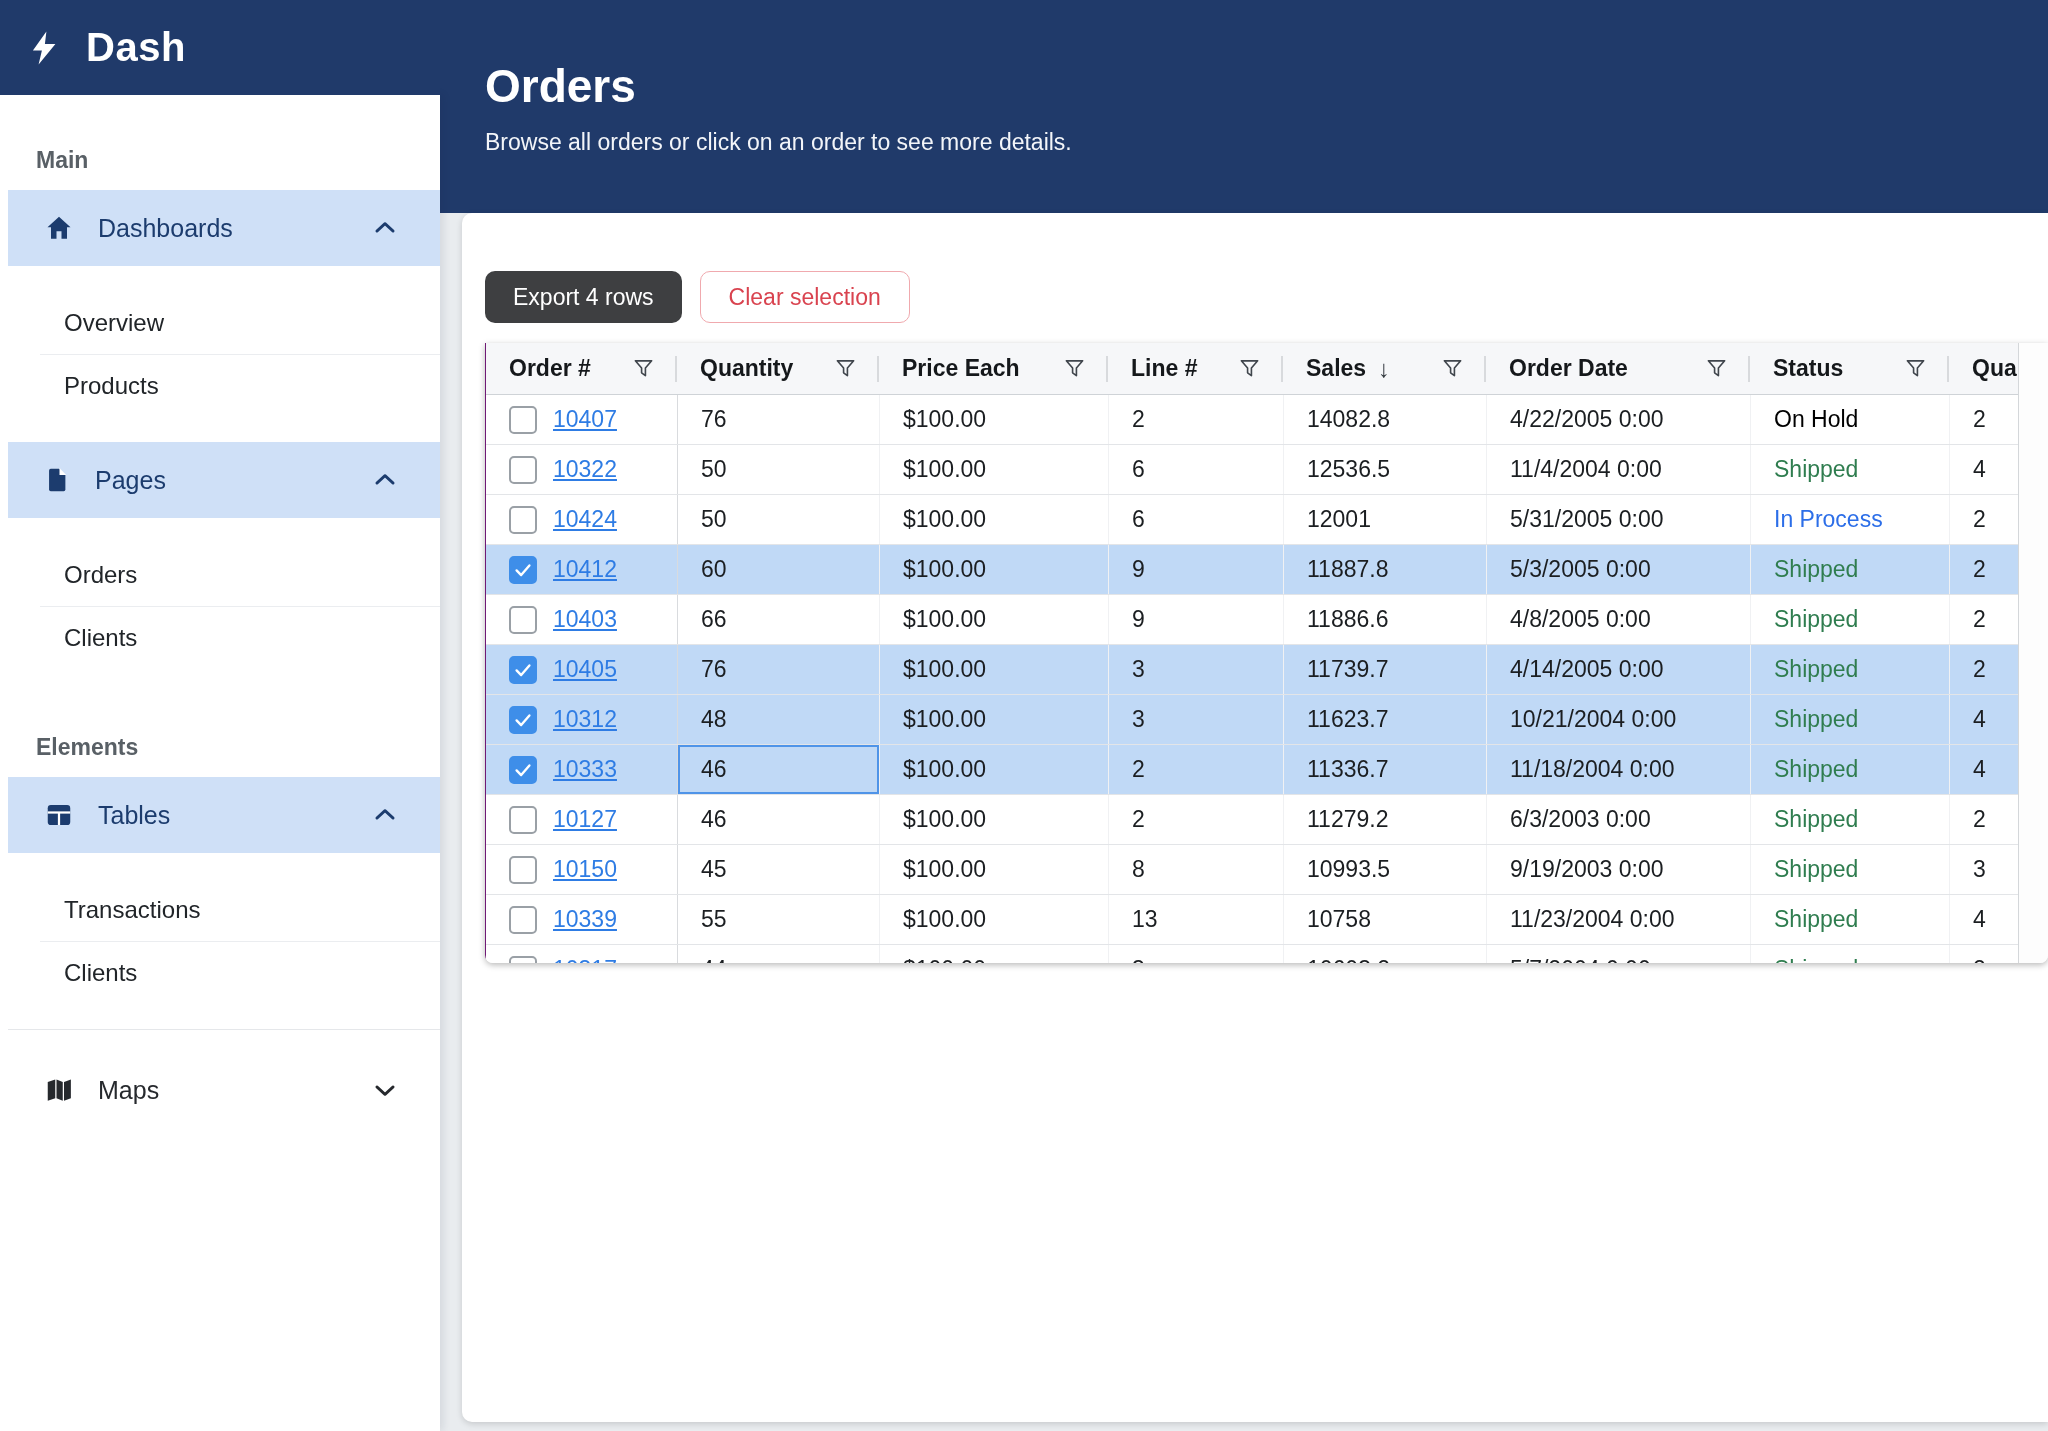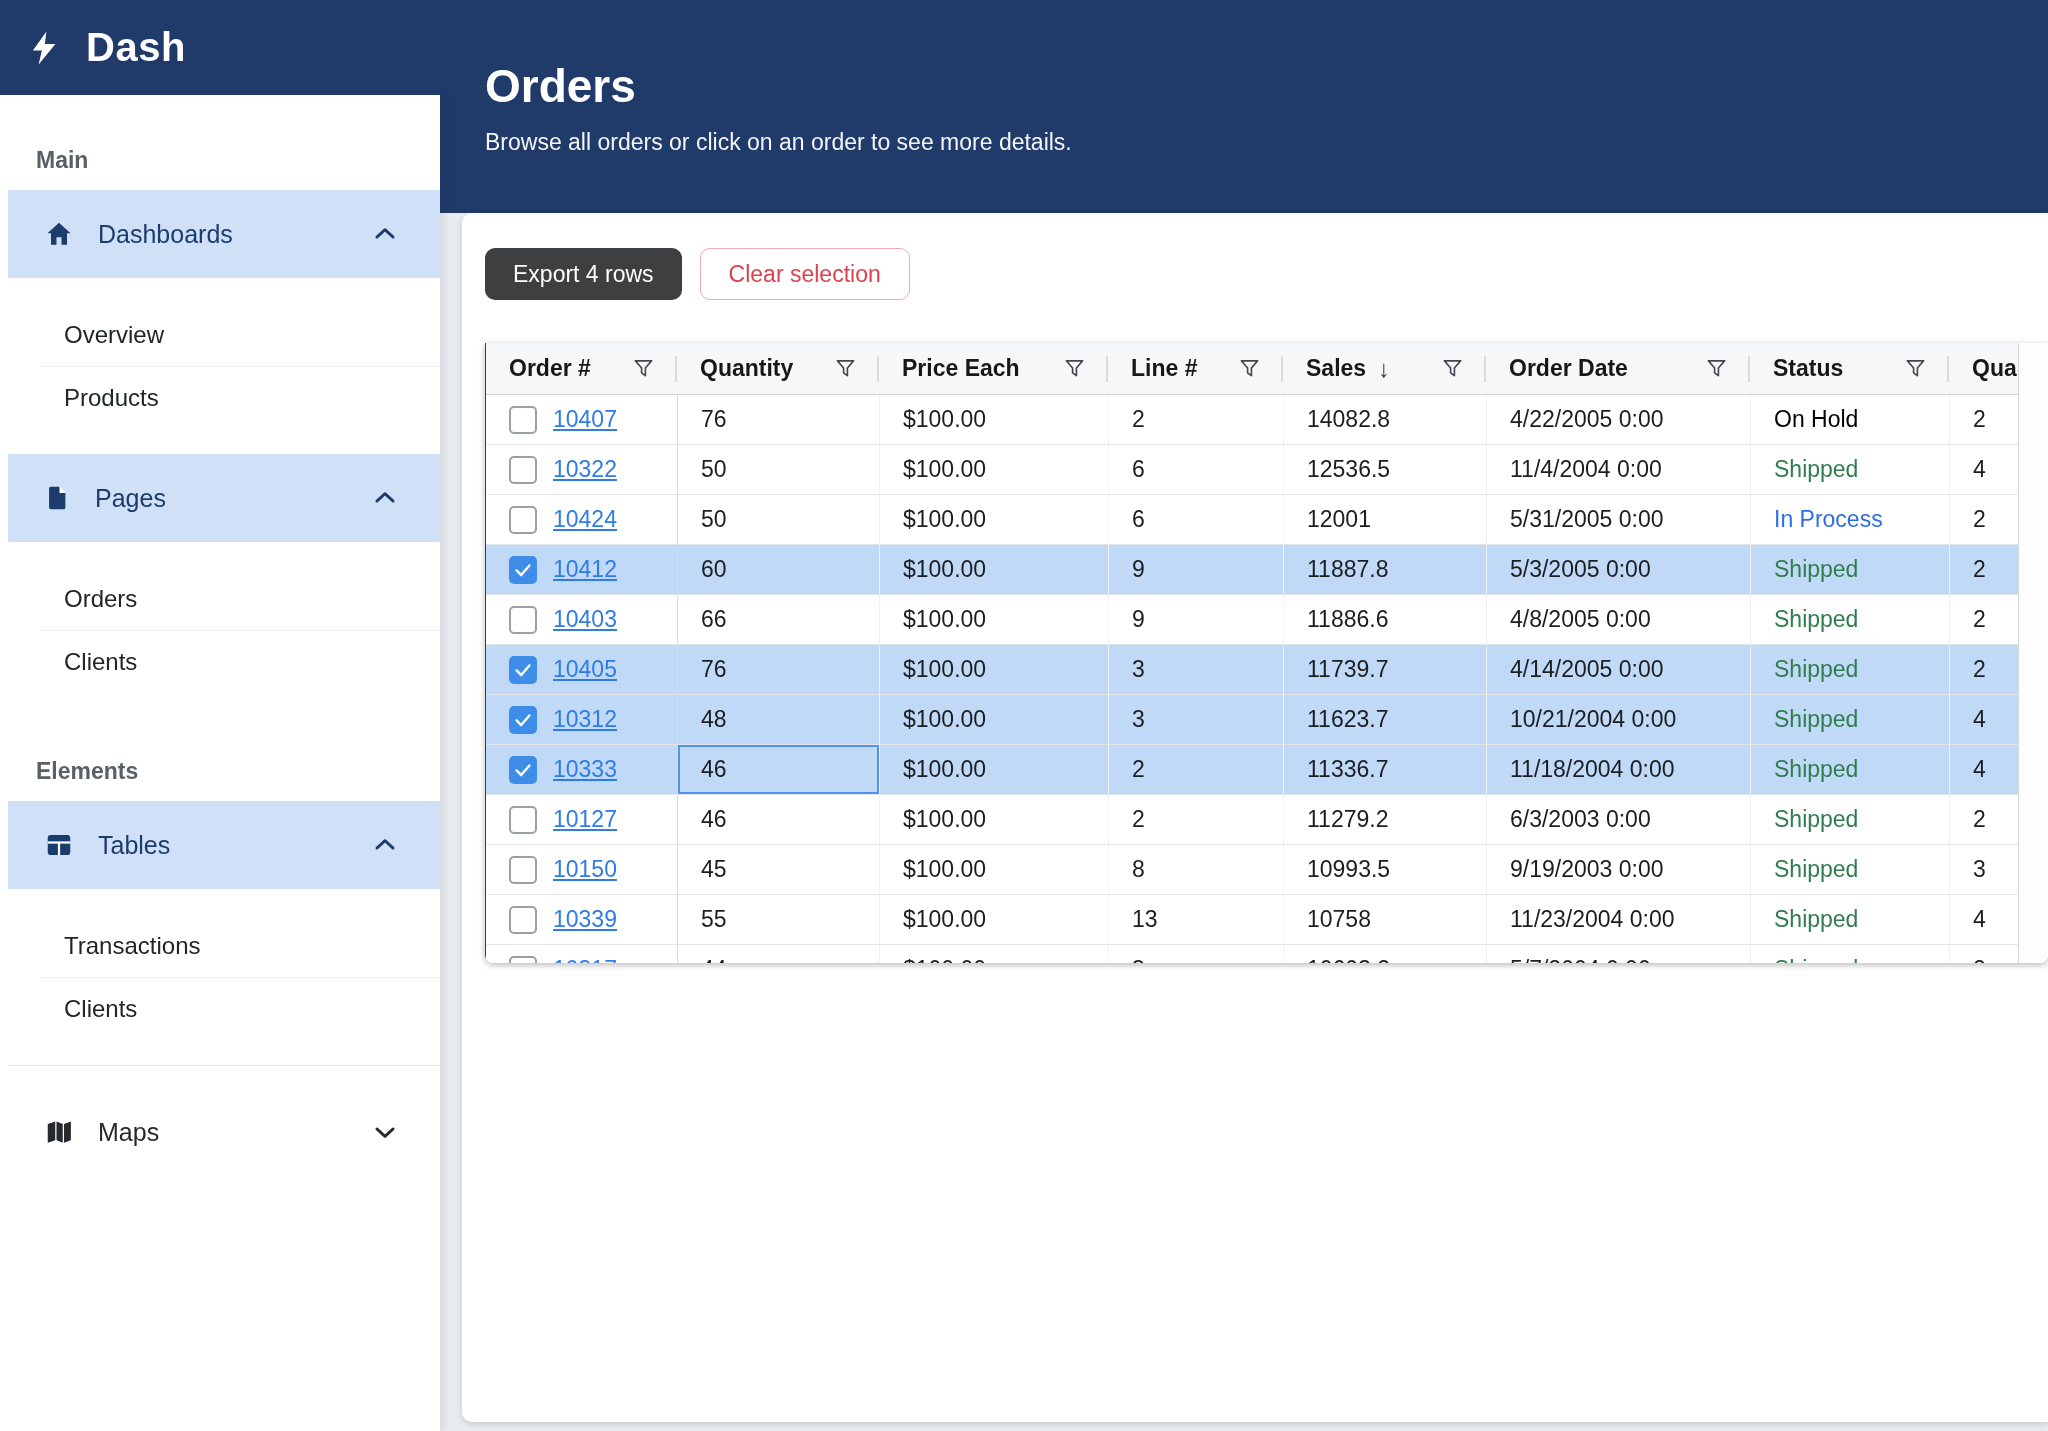--- a/index.html
+++ b/index.html
@@ -15,36 +15,36 @@
   .hero-sub{font-size:23px;color:#f3f5f9;line-height:1;}
 
   
   .sidebar{position:absolute;left:0;top:95px;width:440px;bottom:0;background:#ffffff;
            box-shadow:3px 0 8px rgba(20,30,60,.10);z-index:3;}
   .brand{position:absolute;left:0;top:0;width:440px;height:95px;background:#203a6a;z-index:4;
          display:flex;align-items:center;padding-left:26px;gap:24px;}
   .brand-name{font-size:40px;font-weight:bold;color:#ffffff;letter-spacing:.5px;}
   .section-label{margin:52px 16px 16px 36px;font-size:23px;font-weight:bold;color:#596066;}
   .section-label.later{margin-top:66px;}
-  .group{height:88px;margin-left:8px;display:flex;align-items:center;gap:24px;
+  .group{height:76px;margin-left:8px;display:flex;align-items:center;gap:24px;
          padding:0 40px 0 36px;cursor:pointer;}
   .group.active{background:#cfe0f7;}
   .group-label{font-size:25px;color:#1c3c6e;font-weight:500;}
   .group.plain .group-label{color:#26292d;font-weight:400;}
   .group .chev{margin-left:auto;display:flex;}
   .children{margin:26px 0 26px 40px;}
   .child{height:62px;display:flex;align-items:center;padding-left:24px;font-size:24px;
          color:#212529;cursor:pointer;}
   .child + .child{border-top:1px solid #ebedf0;}
   .side-divider{height:1px;background:#e5e7ea;margin:10px 0 22px 8px;}
 
   
   .card{position:absolute;left:462px;top:213px;right:0;bottom:9px;background:#ffffff;
         border-radius:10px 0 0 10px;box-shadow:0 2px 6px rgba(0,0,0,.15);z-index:2;}
-  .actions{position:absolute;left:23px;top:35px;display:flex;gap:18px;}
+  .actions{position:absolute;left:23px;top:58px;display:flex;gap:18px;}
   .btn{height:52px;display:flex;align-items:center;padding:0 28px;border-radius:10px;
        font-size:23px;font-family:"Liberation Sans",sans-serif;cursor:pointer;border:none;}
   .btn-export{background:#3e3f41;color:#ffffff;}
   .btn-clear{background:#ffffff;color:#d9434f;border:1px solid #f0a9ae;}
 
   
   .tablewrap{position:absolute;left:23px;top:130px;width:1563px;height:620px;display:flex;
              border-radius:0 0 8px 8px;overflow:hidden;box-shadow:0 2px 6px rgba(0,0,0,.28);
              background:#fff;}
   .tscroll{width:1533px;overflow:hidden;border-left:1px solid #701a75;}

